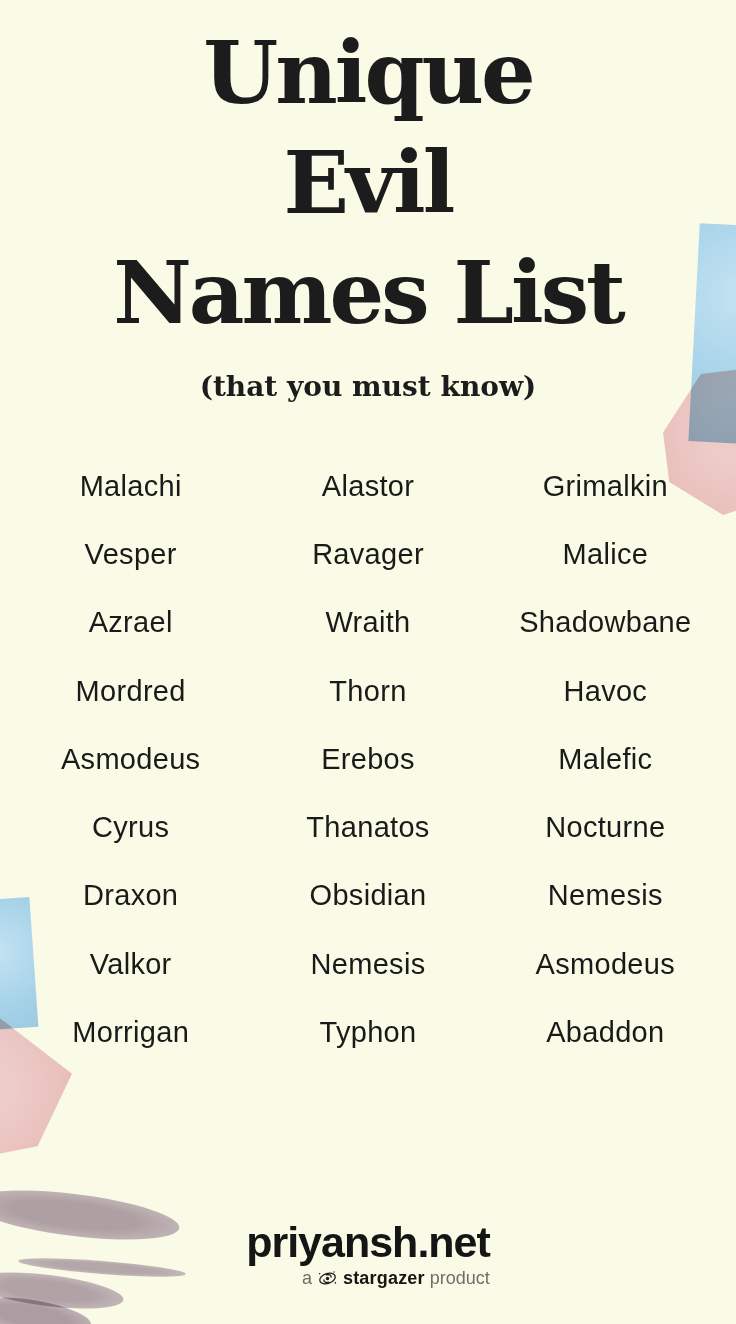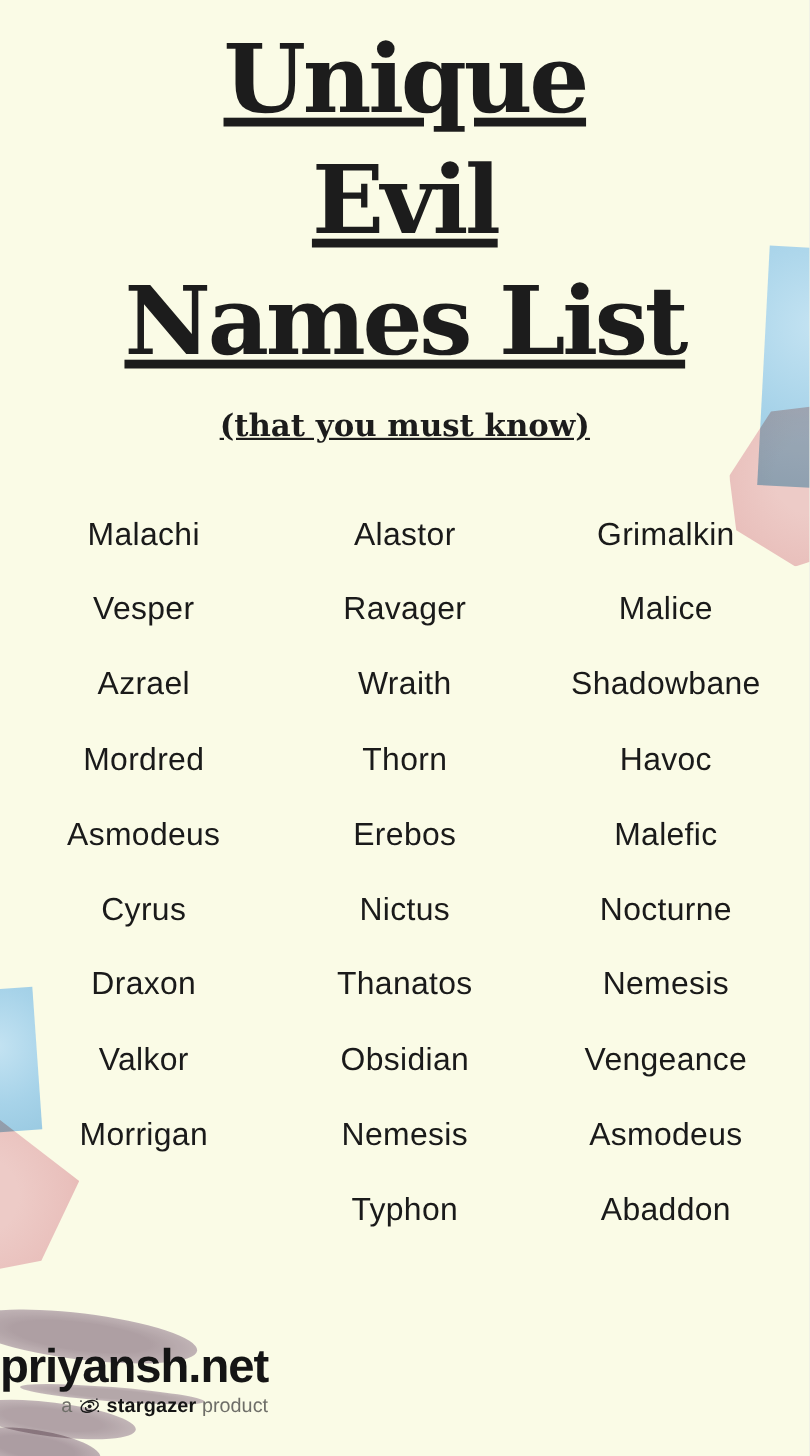--- a/index.html
+++ b/index.html
@@ -42,42 +42,42 @@
   .s1{left:-32px; top:1194px; width:212px; height:42px; transform:rotate(7deg); opacity:.88;
       background:radial-gradient(closest-side, var(--brush) 60%, var(--brush-light) 100%);}
   .s2{left:18px;  top:1261px; width:168px; height:13px; transform:rotate(4.5deg); opacity:.8;
       background:radial-gradient(closest-side, var(--brush) 60%, var(--brush-light) 100%);}
   .s3{left:-28px; top:1275px; width:152px; height:31px; transform:rotate(7deg); opacity:.85;
       background:radial-gradient(closest-side, var(--brush) 60%, var(--brush-light) 100%);}
   .s4{left:-28px; top:1300px; width:120px; height:32px; transform:rotate(9deg); opacity:.9;
       background:radial-gradient(closest-side, var(--brush) 60%, var(--brush-light) 100%);}
   
   .content{position:relative; z-index:1;}
-  .header{position:absolute; top:18px; left:0; width:736px; text-align:center;text-decoration:underline;}
+  .header{position:absolute; top:18px; left:0; width:736px; text-align:center;}
   .title-line{
     font-family:"DejaVu Serif","Liberation Serif",serif;
     font-weight:bold; font-size:86px; line-height:110px;
     letter-spacing:-3px; color:var(--ink);
   }
   .subtitle{
     margin-top:22px;
     font-family:"DejaVu Serif","Liberation Serif",serif;
     font-weight:bold; font-size:28px; letter-spacing:0px; color:var(--ink);
   }
   .names{
     position:absolute; top:452px; left:12px; width:712px;
     display:flex;
   }
   .name-col{flex:1; display:flex; flex-direction:column;}
   .name{
     height:68.3px; display:flex; align-items:center; justify-content:center;
     font-size:29px; font-weight:normal; letter-spacing:.3px; color:#1A1A1A;
     white-space:nowrap;
   }
-  .footer{position:absolute; top:1218px; left:0; width:736px; display:flex; }
+  .footer{position:absolute; top:1218px; left:0; width:736px; display:flex; justify-content:center;}
   .footer-inner{display:flex; flex-direction:column; align-items:flex-end;}
   .wordmark{
     font-size:43px; font-weight:bold; letter-spacing:-1px; color:#151515;
   }
   .byline{display:flex; align-items:center; gap:5px; margin-top:1px;}
   .byline .light{font-size:18px; color:var(--muted);}
   .byline .brand{font-size:18px; font-weight:bold; color:#151515; letter-spacing:.2px;}
   .galaxy{width:21px; height:21px; display:inline-block;}
 </style>
 </head>
@@ -115,35 +115,33 @@
           <div class="name">Draxon</div>
           <div class="name">Valkor</div>
           <div class="name">Morrigan</div>
         </div>
       <div class="name-col">
           <div class="name">Alastor</div>
           <div class="name">Ravager</div>
           <div class="name">Wraith</div>
           <div class="name">Thorn</div>
           <div class="name">Erebos</div>
-          <div class="name">Nictus</div>
           <div class="name">Thanatos</div>
           <div class="name">Obsidian</div>
           <div class="name">Nemesis</div>
           <div class="name">Typhon</div>
         </div>
       <div class="name-col">
           <div class="name">Grimalkin</div>
           <div class="name">Malice</div>
           <div class="name">Shadowbane</div>
           <div class="name">Havoc</div>
           <div class="name">Malefic</div>
           <div class="name">Nocturne</div>
           <div class="name">Nemesis</div>
-          <div class="name">Vengeance</div>
           <div class="name">Asmodeus</div>
           <div class="name">Abaddon</div>
         </div>
     </div>
 
     <div class="footer">
       <div class="footer-inner">
         <div class="wordmark">priyansh.net</div>
         <div class="byline">
           <span class="light">a</span>

